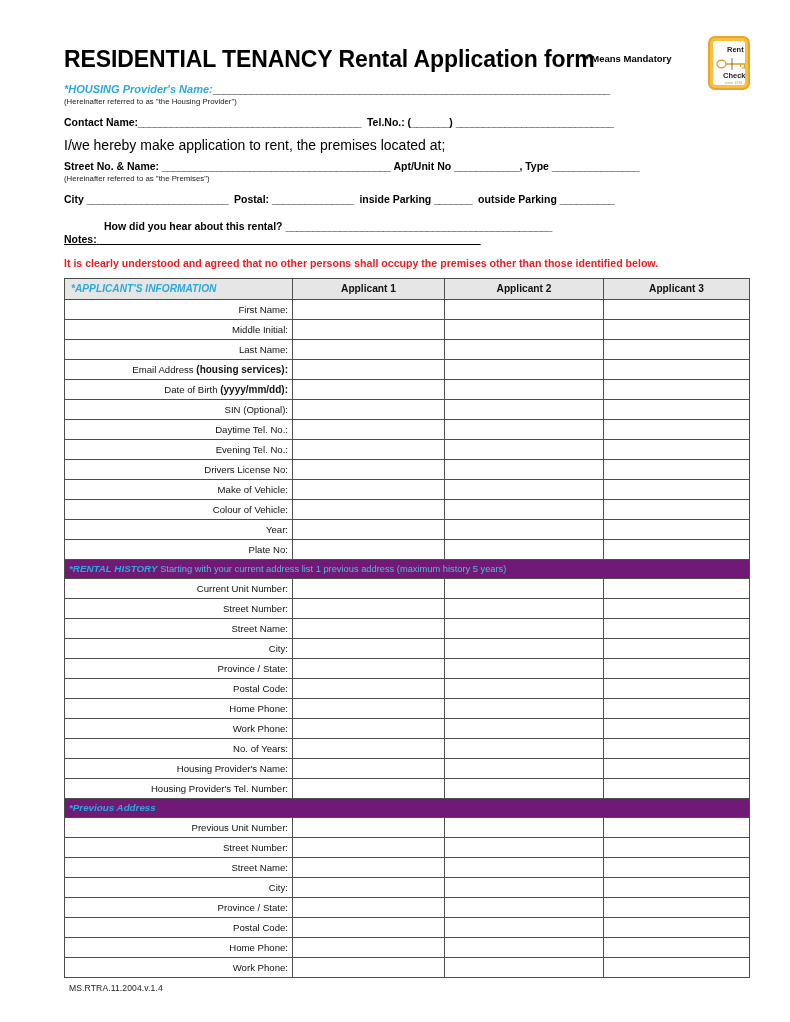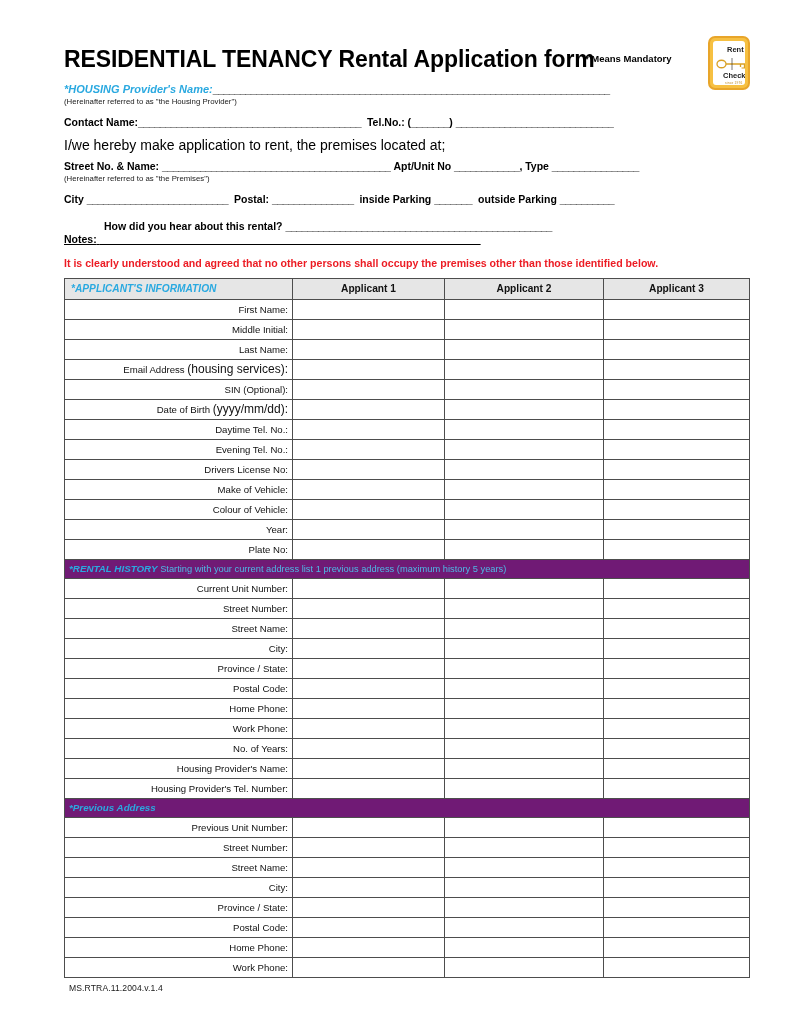--- a/index.html
+++ b/index.html
@@ -155,21 +155,22 @@
     color: #111;
     vertical-align: middle;
     background: #ffffff;
   }
   td.label-cell {
     text-align: right;
     width: 217px;
     white-space: nowrap;
   }
   td.label-cell .small-note {
-    font-size: 12px;
+    font-size: 10px;
+    font-weight: bold;
   }
   td.entry-cell { width: 143px; }
   td.entry-cell.c2 { width: 150px; }
   td.entry-cell.c3 { width: 137px; }
 
   tr.head-row td {
     background: #e6e6e6;
     font-weight: bold;
     text-align: center;
     font-size: 10.2px;
@@ -293,27 +294,27 @@
             <td class="entry-cell c2">&nbsp;</td>
             <td class="entry-cell c3">&nbsp;</td>
           </tr>
           <tr>
             <td class="label-cell">Email Address <span class="small-note">(housing services):</span></td>
             <td class="entry-cell">&nbsp;</td>
             <td class="entry-cell c2">&nbsp;</td>
             <td class="entry-cell c3">&nbsp;</td>
           </tr>
           <tr>
+            <td class="label-cell">Date of Birth <span class="small-note">(yyyy/mm/dd):</span></td>
+            <td class="entry-cell">&nbsp;</td>
+            <td class="entry-cell c2">&nbsp;</td>
+            <td class="entry-cell c3">&nbsp;</td>
+          </tr>
+          <tr>
             <td class="label-cell">SIN (Optional):</td>
-            <td class="entry-cell">&nbsp;</td>
-            <td class="entry-cell c2">&nbsp;</td>
-            <td class="entry-cell c3">&nbsp;</td>
-          </tr>
-          <tr>
-            <td class="label-cell">Date of Birth <span class="small-note">(yyyy/mm/dd):</span></td>
             <td class="entry-cell">&nbsp;</td>
             <td class="entry-cell c2">&nbsp;</td>
             <td class="entry-cell c3">&nbsp;</td>
           </tr>
           <tr>
             <td class="label-cell">Daytime Tel. No.:</td>
             <td class="entry-cell">&nbsp;</td>
             <td class="entry-cell c2">&nbsp;</td>
             <td class="entry-cell c3">&nbsp;</td>
           </tr>

